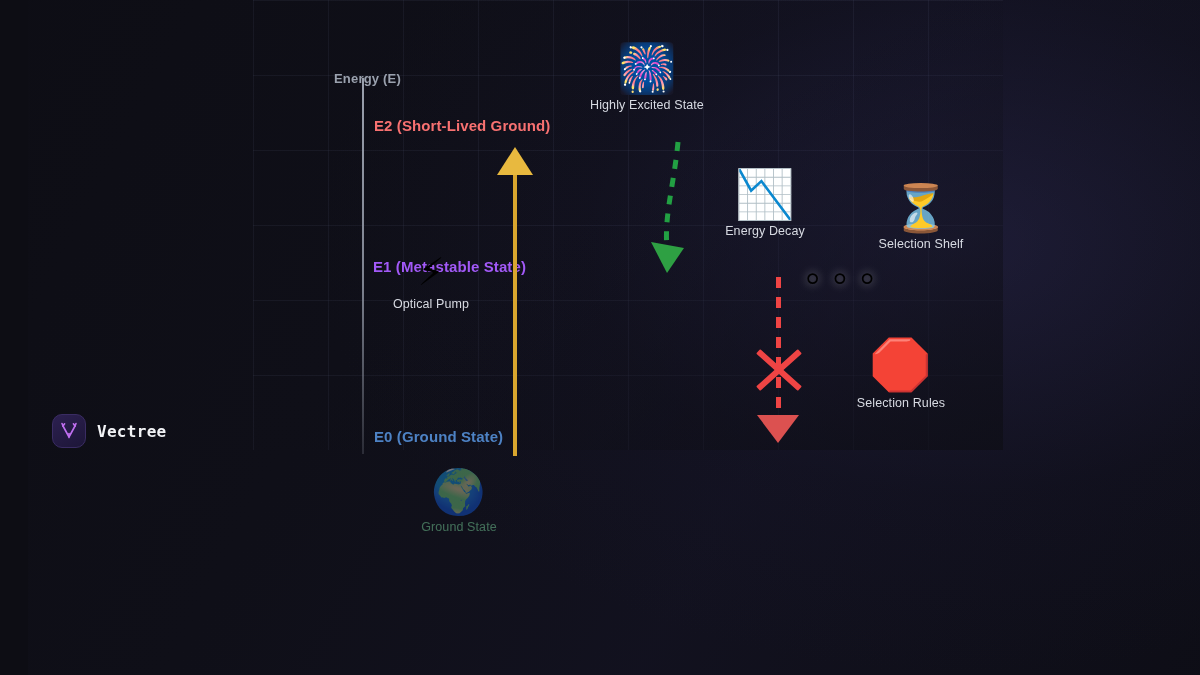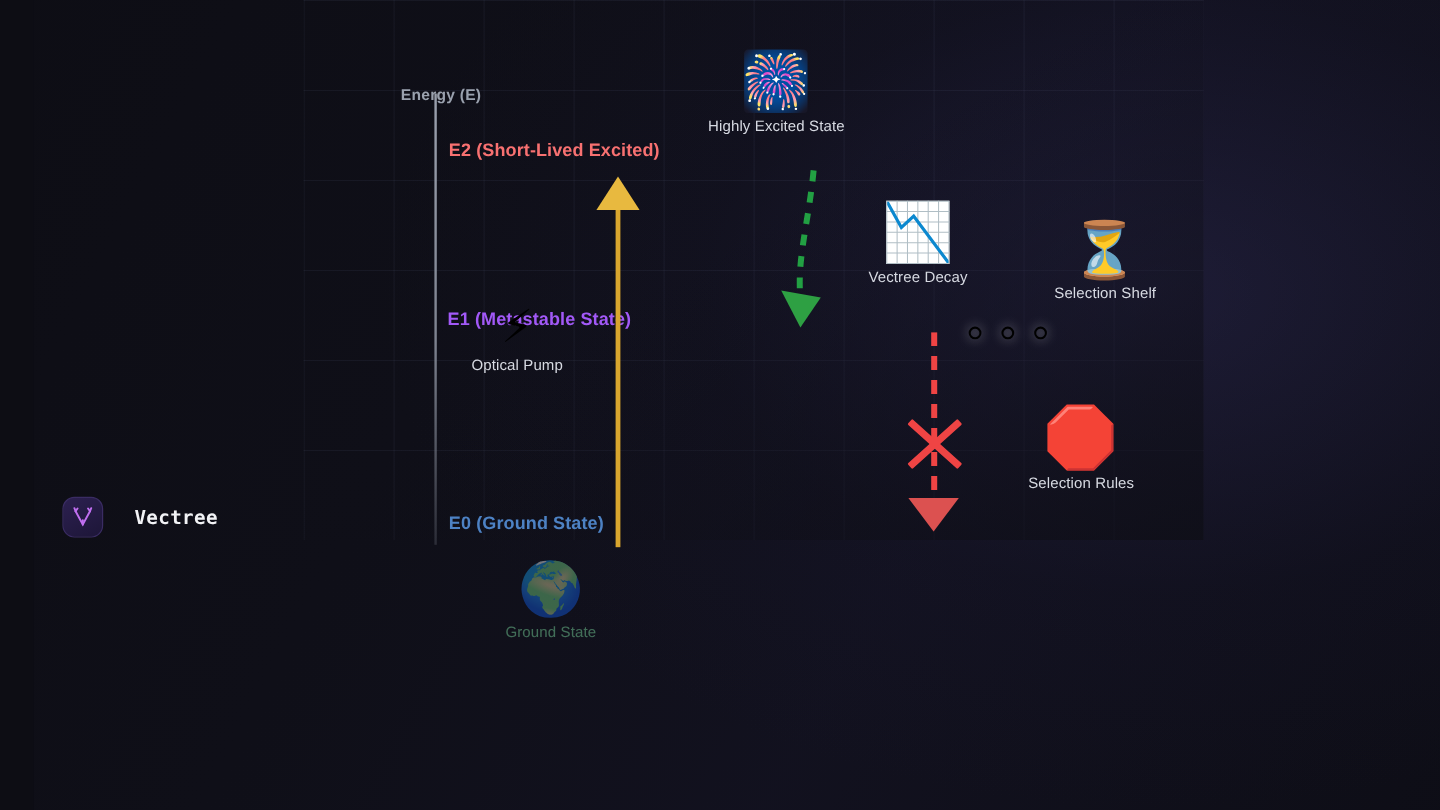--- a/index.html
+++ b/index.html
@@ -139,21 +139,21 @@
   .dots{ position:absolute; left:775px; top:268px; display:flex; gap:8px; }
   .dots span{
     display:block; font-size:23px; line-height:1;
     font-family:"DejaVu Sans", sans-serif;
     filter:drop-shadow(0 0 5px rgba(255,255,255,0.55));
   }
 
   
   .brand{
     position:absolute; left:24px; top:414px;
-    display:flex; align-items:center; gap:26px;
+    display:flex; align-items:center; gap:11px;
   }
   .brand-mark{
     width:34px; height:34px; border-radius:10px;
     background:linear-gradient(150deg, #2c2050 0%, #1d1638 100%);
     border:1px solid #3a2c63;
     display:flex; align-items:center; justify-content:center;
   }
   .brand-name{
     font-size:16px; font-weight:700; color:#f2f3f6;
     font-family:"DejaVu Sans Mono", monospace;
@@ -178,21 +178,21 @@
 <div id="stage">
 
   <div class="bg-wash-b"></div>
   <div class="bg-wash-a"></div>
   <div class="grid"></div>
   <div class="grid-fade"></div>
 
   <div class="axis-line"></div>
   <div class="axis-label">Energy (E)</div>
 
-  <div class="lvl lvl-e2">E2 (Short-Lived Excited)</div>
+  <div class="lvl lvl-e2">E2 (Short-Lived Ground)</div>
   <div class="lvl lvl-e1">E1 (Metastable State)</div>
   <div class="lvl lvl-e0">E0 (Ground State)</div>
 
   <div class="pump-shaft"></div>
   <div class="pump-head"></div>
 
   <div class="node" id="node-pump" style="left:338px; top:253px; width:130px;">
     <span class="glyph" style="font-size:38px;">⚡</span>
     <span class="cap">Optical Pump</span>
   </div>
@@ -212,21 +212,21 @@
     <span>⚪</span>
   </div>
 
   <div class="node" id="node-highly">
     <span class="glyph">🎆</span>
     <span class="cap">Highly Excited State</span>
   </div>
 
   <div class="node" id="node-allowed">
     <span class="glyph">📉</span>
-    <span class="cap">Vectree Decay</span>
+    <span class="cap">Energy Decay</span>
   </div>
 
   <div class="node" id="node-meta">
     <span class="glyph">⏳</span>
     <span class="cap">Selection Shelf</span>
   </div>
 
   <div class="node" id="node-stop">
     <span class="glyph">🛑</span>
     <span class="cap">Selection Rules</span>

